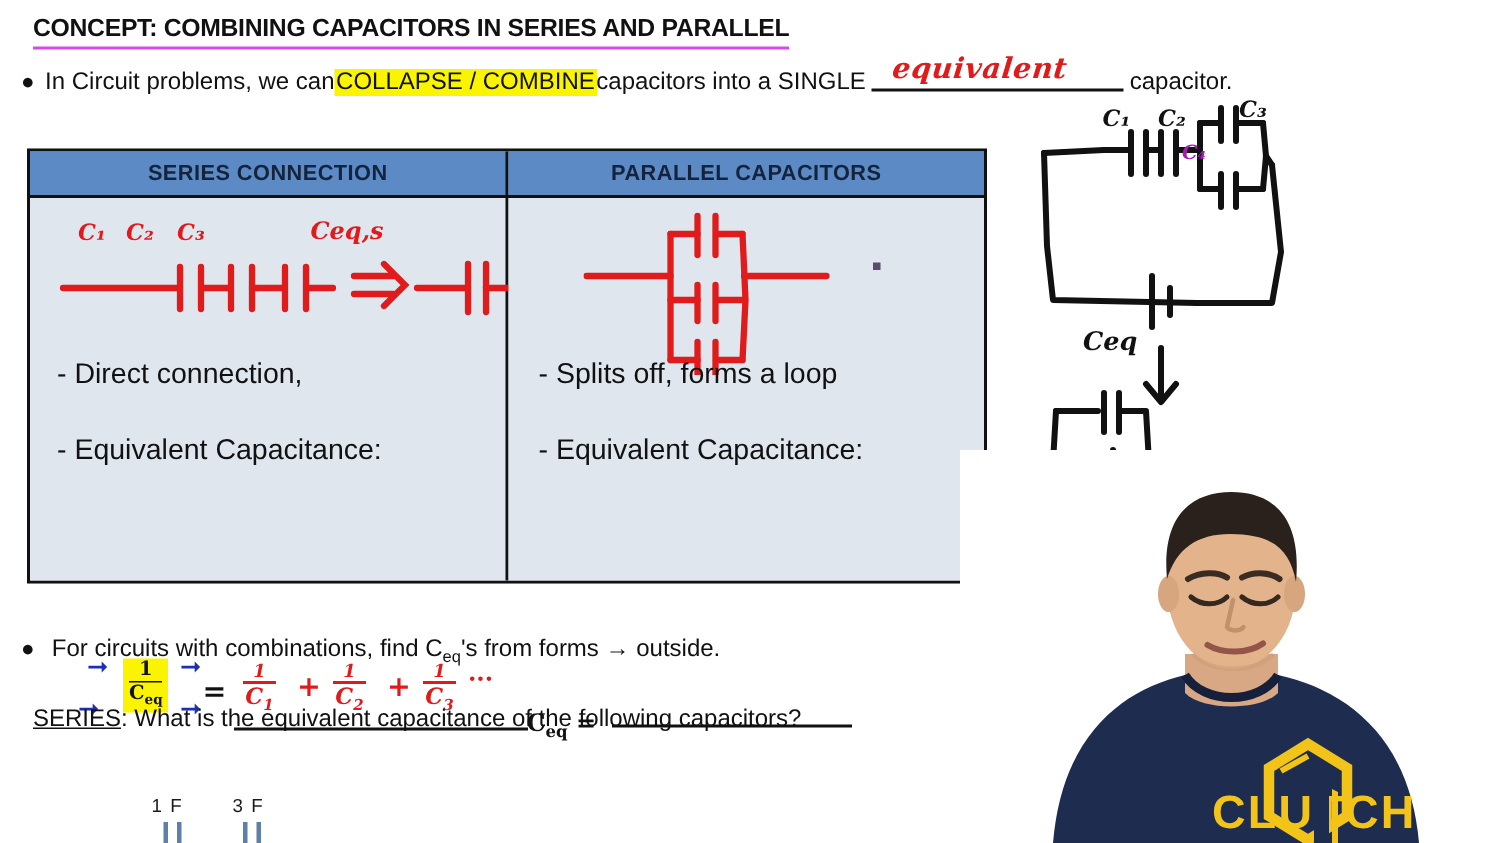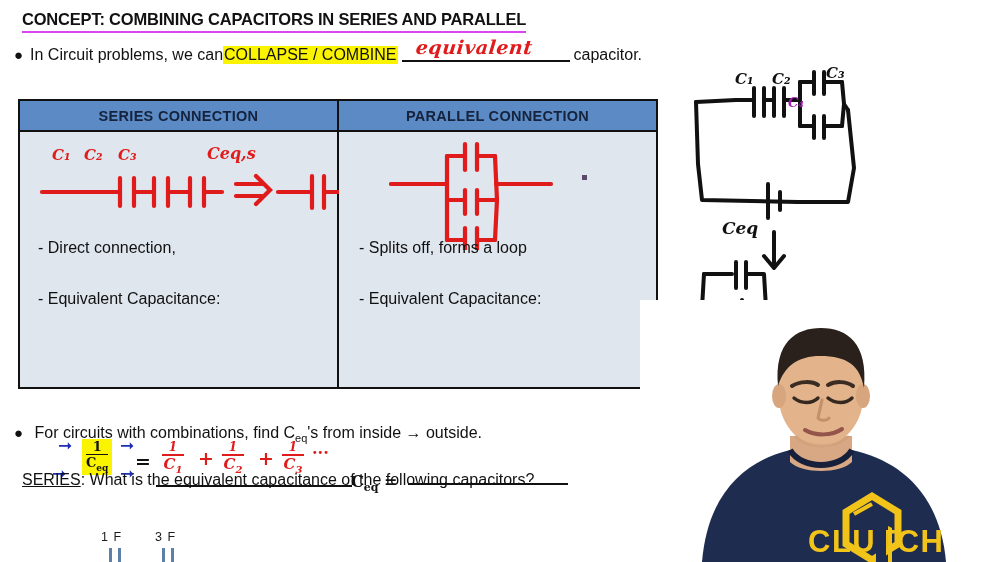--- a/index.html
+++ b/index.html
@@ -58,21 +58,21 @@
     flex:1; background:#5b8ac5; color:#15233c;
     font-size:14.5px; font-weight:bold; letter-spacing:0.3px;
     display:flex; align-items:center; justify-content:center;
   }
   .th.first { border-right:2px solid #111; }
   #tbody { display:flex; flex:1; }
   .cell { flex:1; position:relative; background:#dfe6ee; }
   .cell.first { border-right:2px solid #111; }
 
   .note {
-    position:absolute; font-size:16px; color:#111; white-space:nowrap;
+    position:absolute; font-size:19px; color:#111; white-space:nowrap;
   }
 
   
   .ink { position:absolute; }
   .ink-lbl {
     position:absolute; color:#e01b1b;
     font-family:"DejaVu Serif", serif; font-weight:bold;
     font-style:italic; font-size:15px;
   }
 
@@ -147,32 +147,33 @@
 </style>
 </head>
 <body>
 
 <div id="title">CONCEPT: COMBINING CAPACITORS IN SERIES AND PARALLEL</div>
 
 <div id="bullet1">
   <span class="dot">●</span>
   <span>In Circuit problems, we can </span>
   <span class="hl">COLLAPSE / COMBINE</span>
+  <span> capacitors into a SINGLE </span>
   <span class="blank-wrap">
     <span class="handwrite">equivalent</span>
     <span class="rule"></span>
   </span>
   <span>capacitor.</span>
 </div>
 
 <div id="table">
 
   <div id="thead">
     <div class="th first">SERIES CONNECTION</div>
-    <div class="th">PARALLEL CONNECTION</div>
+    <div class="th">PARALLEL CAPACITORS</div>
   </div>
 
   <div id="tbody">
 
     <div class="cell first">
 
       <svg class="ink" style="left:4px; top:14px;" width="300" height="68" viewBox="0 0 300 68">
         <g stroke="#e01b1b" stroke-width="4.2" stroke-linecap="round" fill="none">
           <line x1="18" y1="46" x2="96" y2="46"></line>
           <line x1="96" y1="32" x2="96" y2="60"></line>
@@ -285,21 +286,21 @@
       <span class="d"><span>C</span><sub>3</sub></span>
     </span>
     <span class="plus-red" style="left:262px; top:6px; font-size:16px;">···</span>
 
     <div id="underbar"></div>
   </div>
 </div>
 
 <div id="bullet2">
   <span class="dot">●</span>
-  <span>For circuits with combinations, find C</span><sub>eq</sub><span>'s from inside → outside.</span>
+  <span>For circuits with combinations, find C</span><sub>eq</sub><span>'s from forms → outside.</span>
 </div>
 
 <div id="ex">
   <span class="u">SERIES</span><span>: What is the equivalent capacitance of the following capacitors?</span>
 </div>
 
 <div class="capLabel" style="left:101px; top:530px;">1 F</div>
 <div class="capLabel" style="left:155px; top:530px;">3 F</div>
 <div class="plate" style="left:109px; top:548px; height:14px;"></div>
 <div class="plate" style="left:118px; top:548px; height:14px;"></div>

